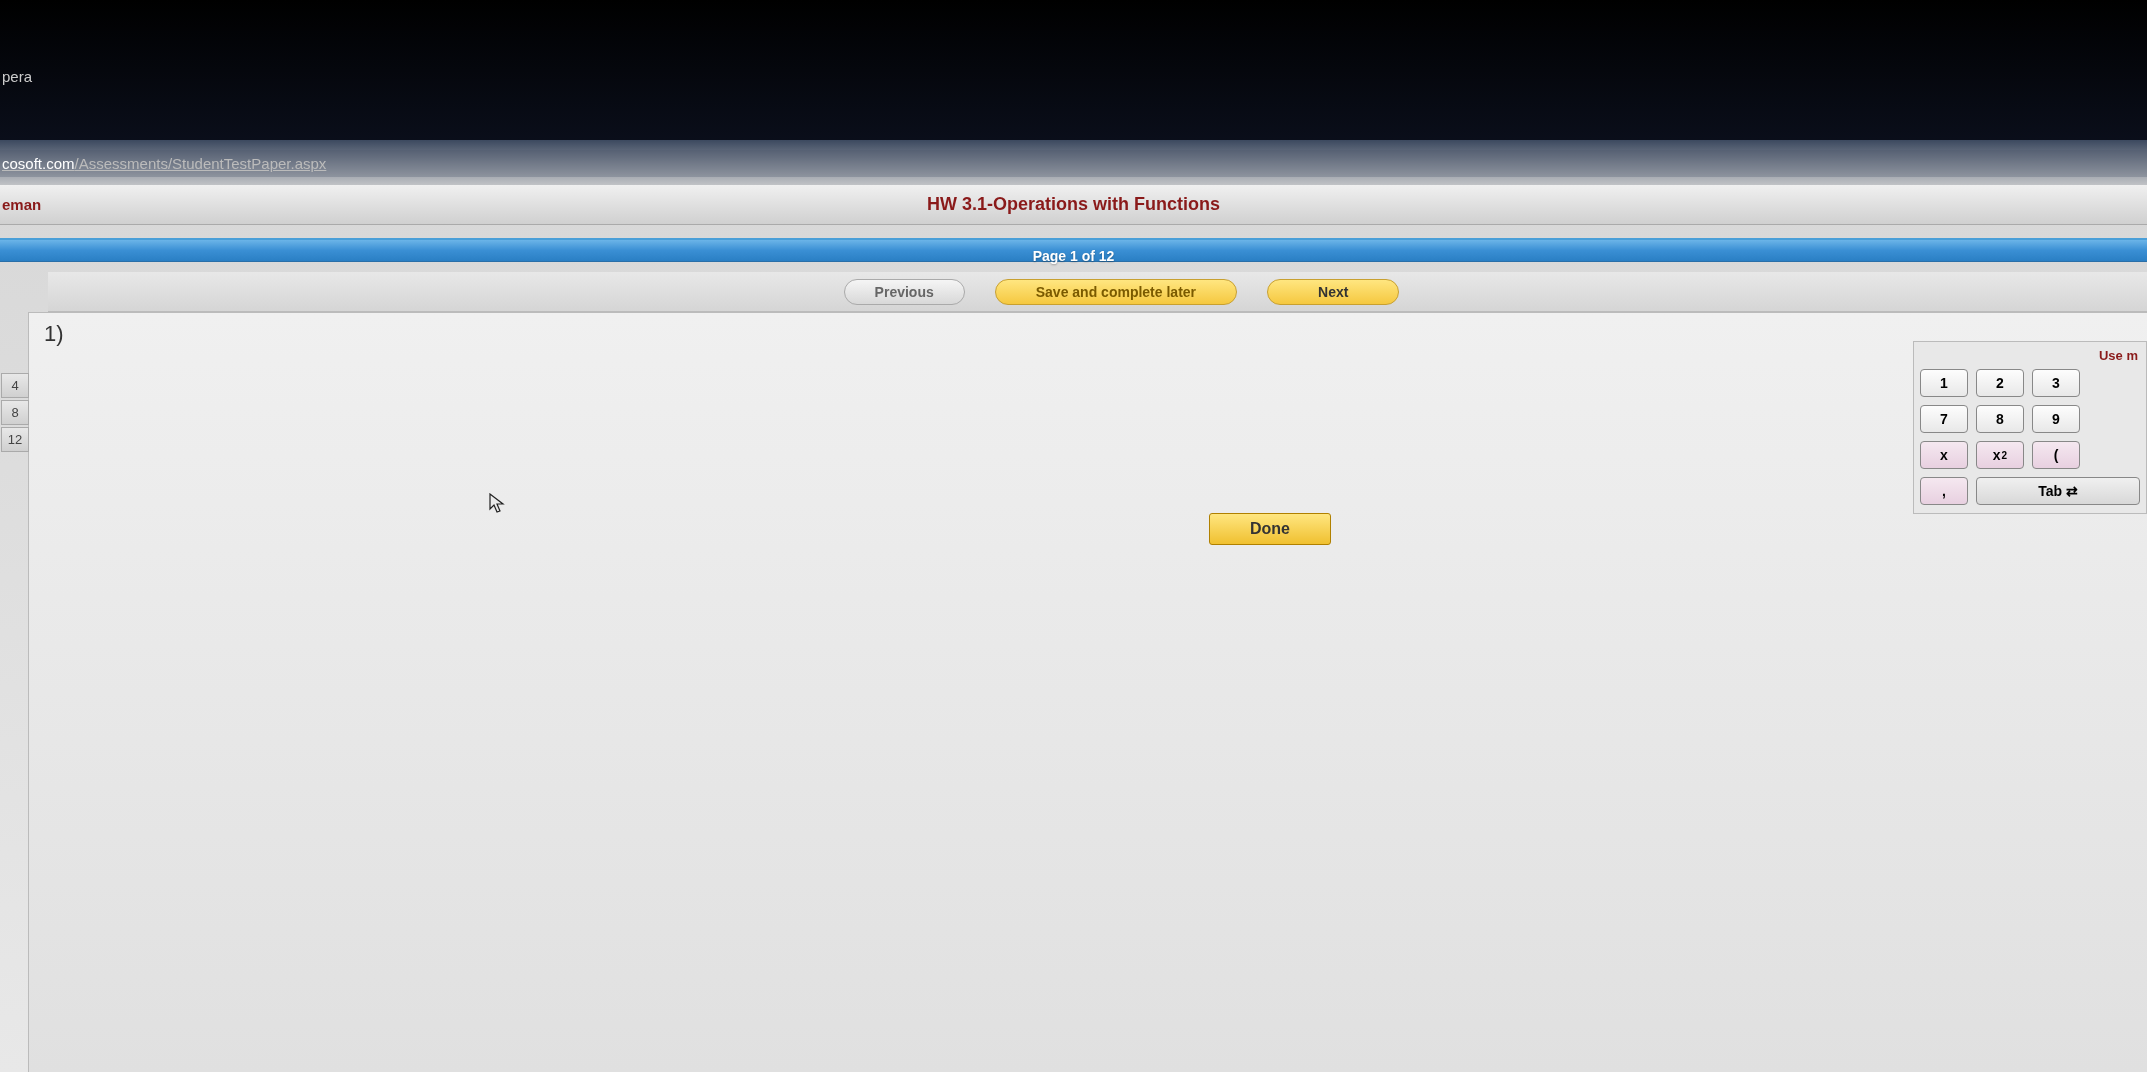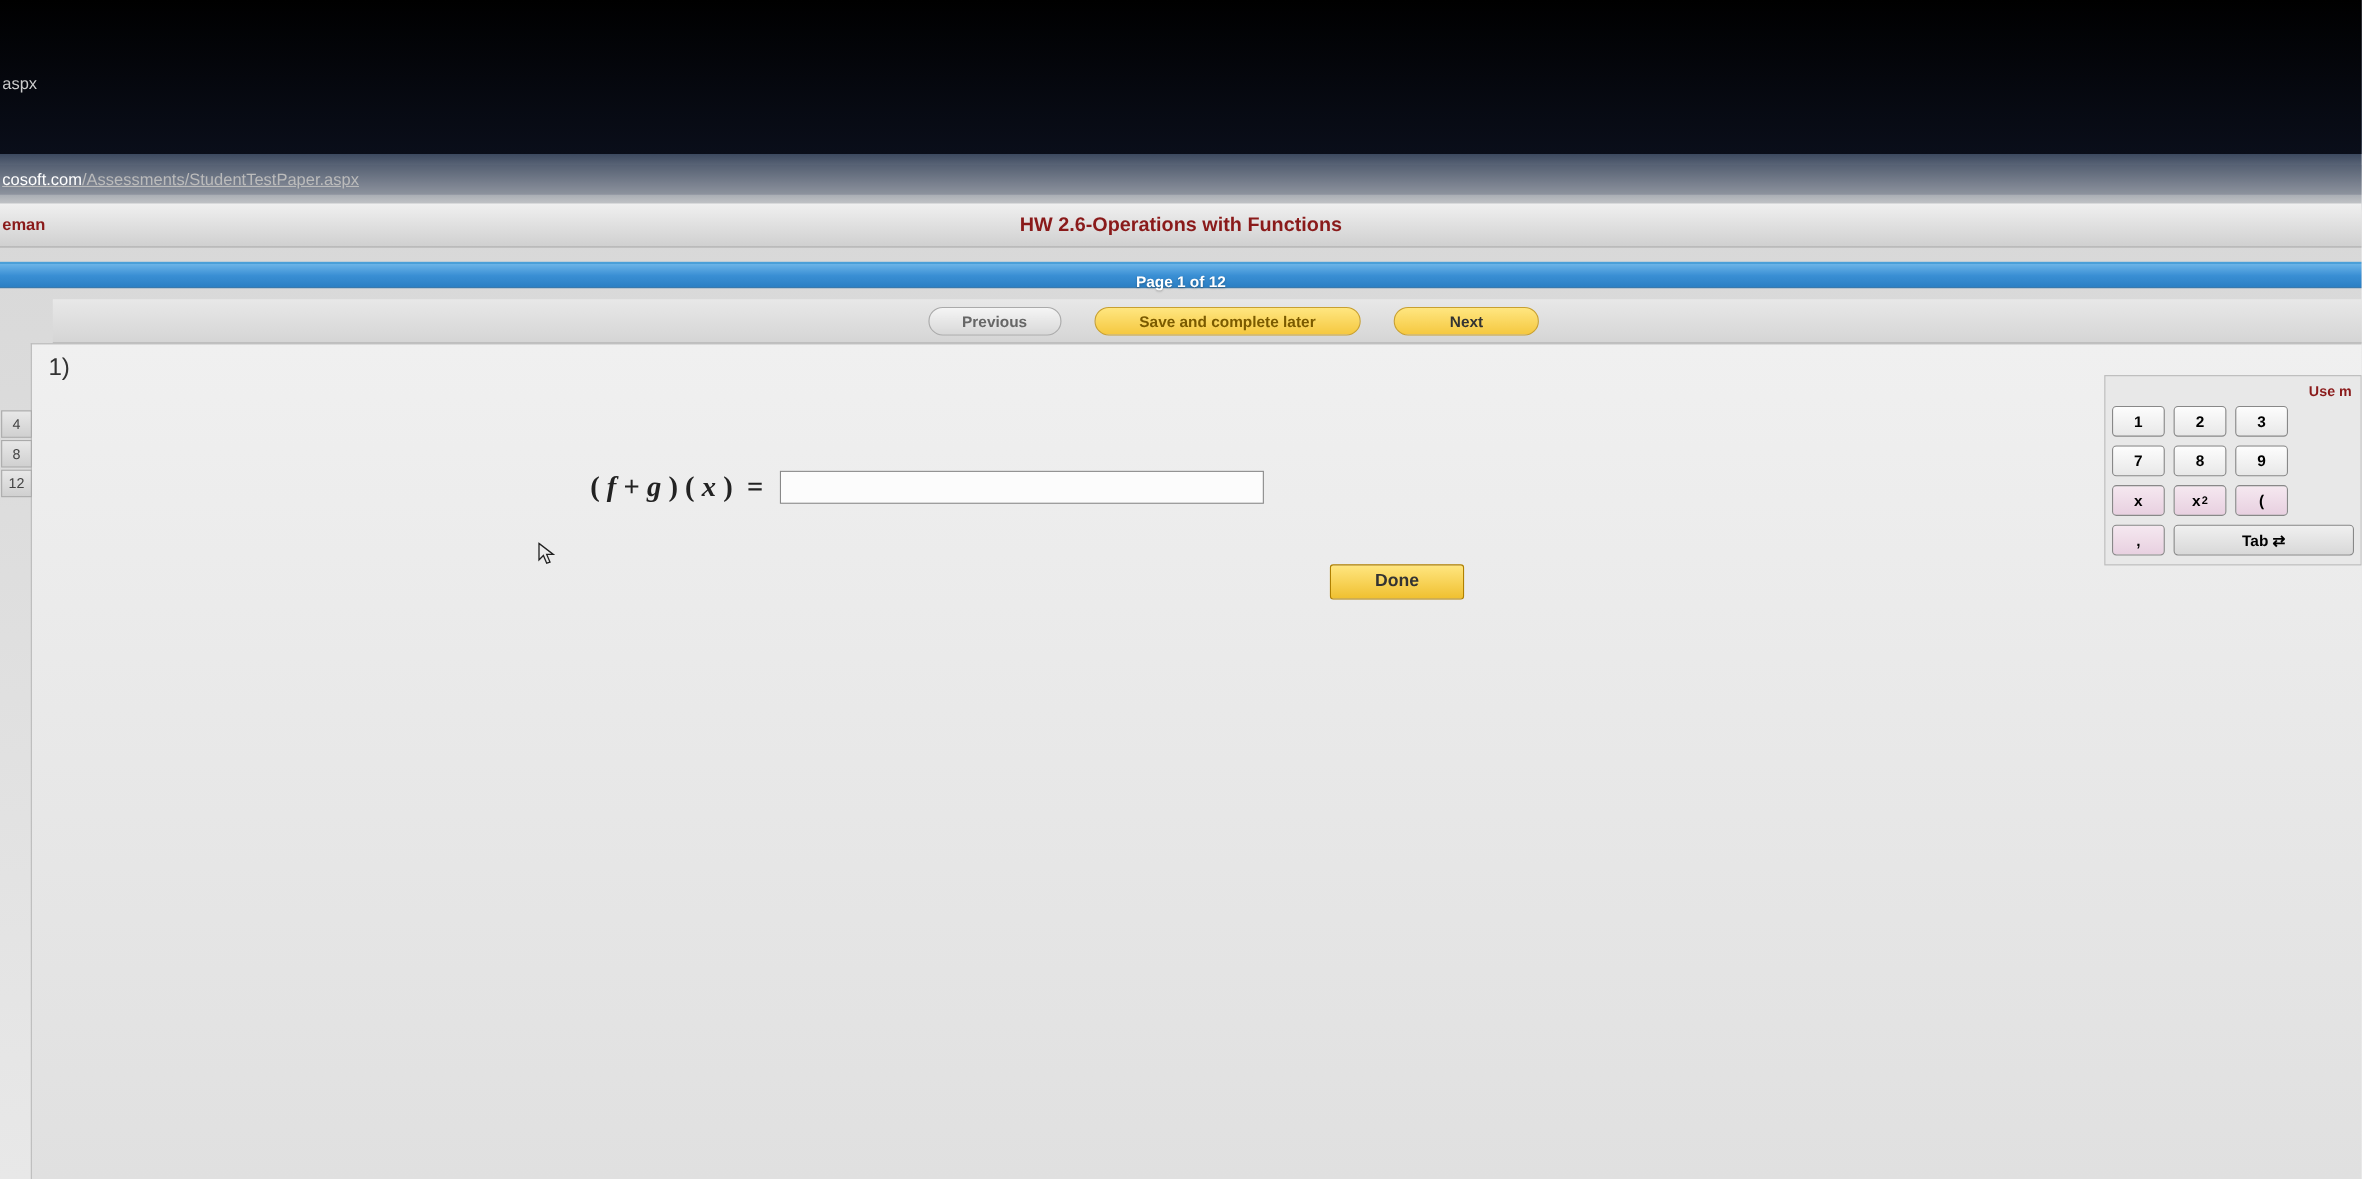--- a/index.html
+++ b/index.html
@@ -252,28 +252,28 @@
     .key-wide {
       flex: 1;
       background: linear-gradient(to bottom, #f0f0f0, #d8d8d8);
     }
     .key sup { font-size: 10px; margin-left: 1px; }
   </style>
 </head>
 <body>
 
 <div class="browser-top"></div>
-<div class="tab-label">aspx</div>
+<div class="tab-label">pera</div>
 <div class="url-bar">
   <span class="domain">cosoft.com</span><span>/Assessments/StudentTestPaper.aspx</span>
 </div>
 
 <div class="header-row">
   <span class="student-name">eman</span>
-  <span class="hw-title">HW 2.6-Operations with Functions</span>
+  <span class="hw-title">HW 3.1-Operations with Functions</span>
 </div>
 
 <div class="blue-bar">
   <span>Page 1 of 12</span>
 </div>
 
 <div class="nav-row">
   <div class="nav-btn btn-prev">Previous</div>
   <div class="nav-btn btn-save">Save and complete later</div>
   <div class="nav-btn btn-next">Next</div>
@@ -284,24 +284,20 @@
     <div class="side-num">4</div>
     <div class="side-num">8</div>
     <div class="side-num">12</div>
   </div>
 
   <div class="q-number">1)</div>
   <div class="po-label">PO</div>
 
 
   <div class="answer-block">
-    <div class="answer-row">
-      <div class="answer-label"><span class="paren">(</span> <span class="fn">f</span> + <span class="fn">g</span> <span class="paren">) (</span> <span class="fn">x</span> <span class="paren">)</span>&nbsp;&nbsp;=</div>
-      <input class="answer-input" value="" style="">
-    </div>
   </div>
 
   <div class="cursor-icon">
     <svg width="18" height="22" viewBox="0 0 18 22">
         <path d="M1 1 L1 16 L5 12 L8 19 L11 18 L8 11 L14 11 Z" fill="none" stroke="#222" stroke-width="1.2"></path>
       </svg>
   </div>
 
   <div class="done-btn">Done</div>
 

